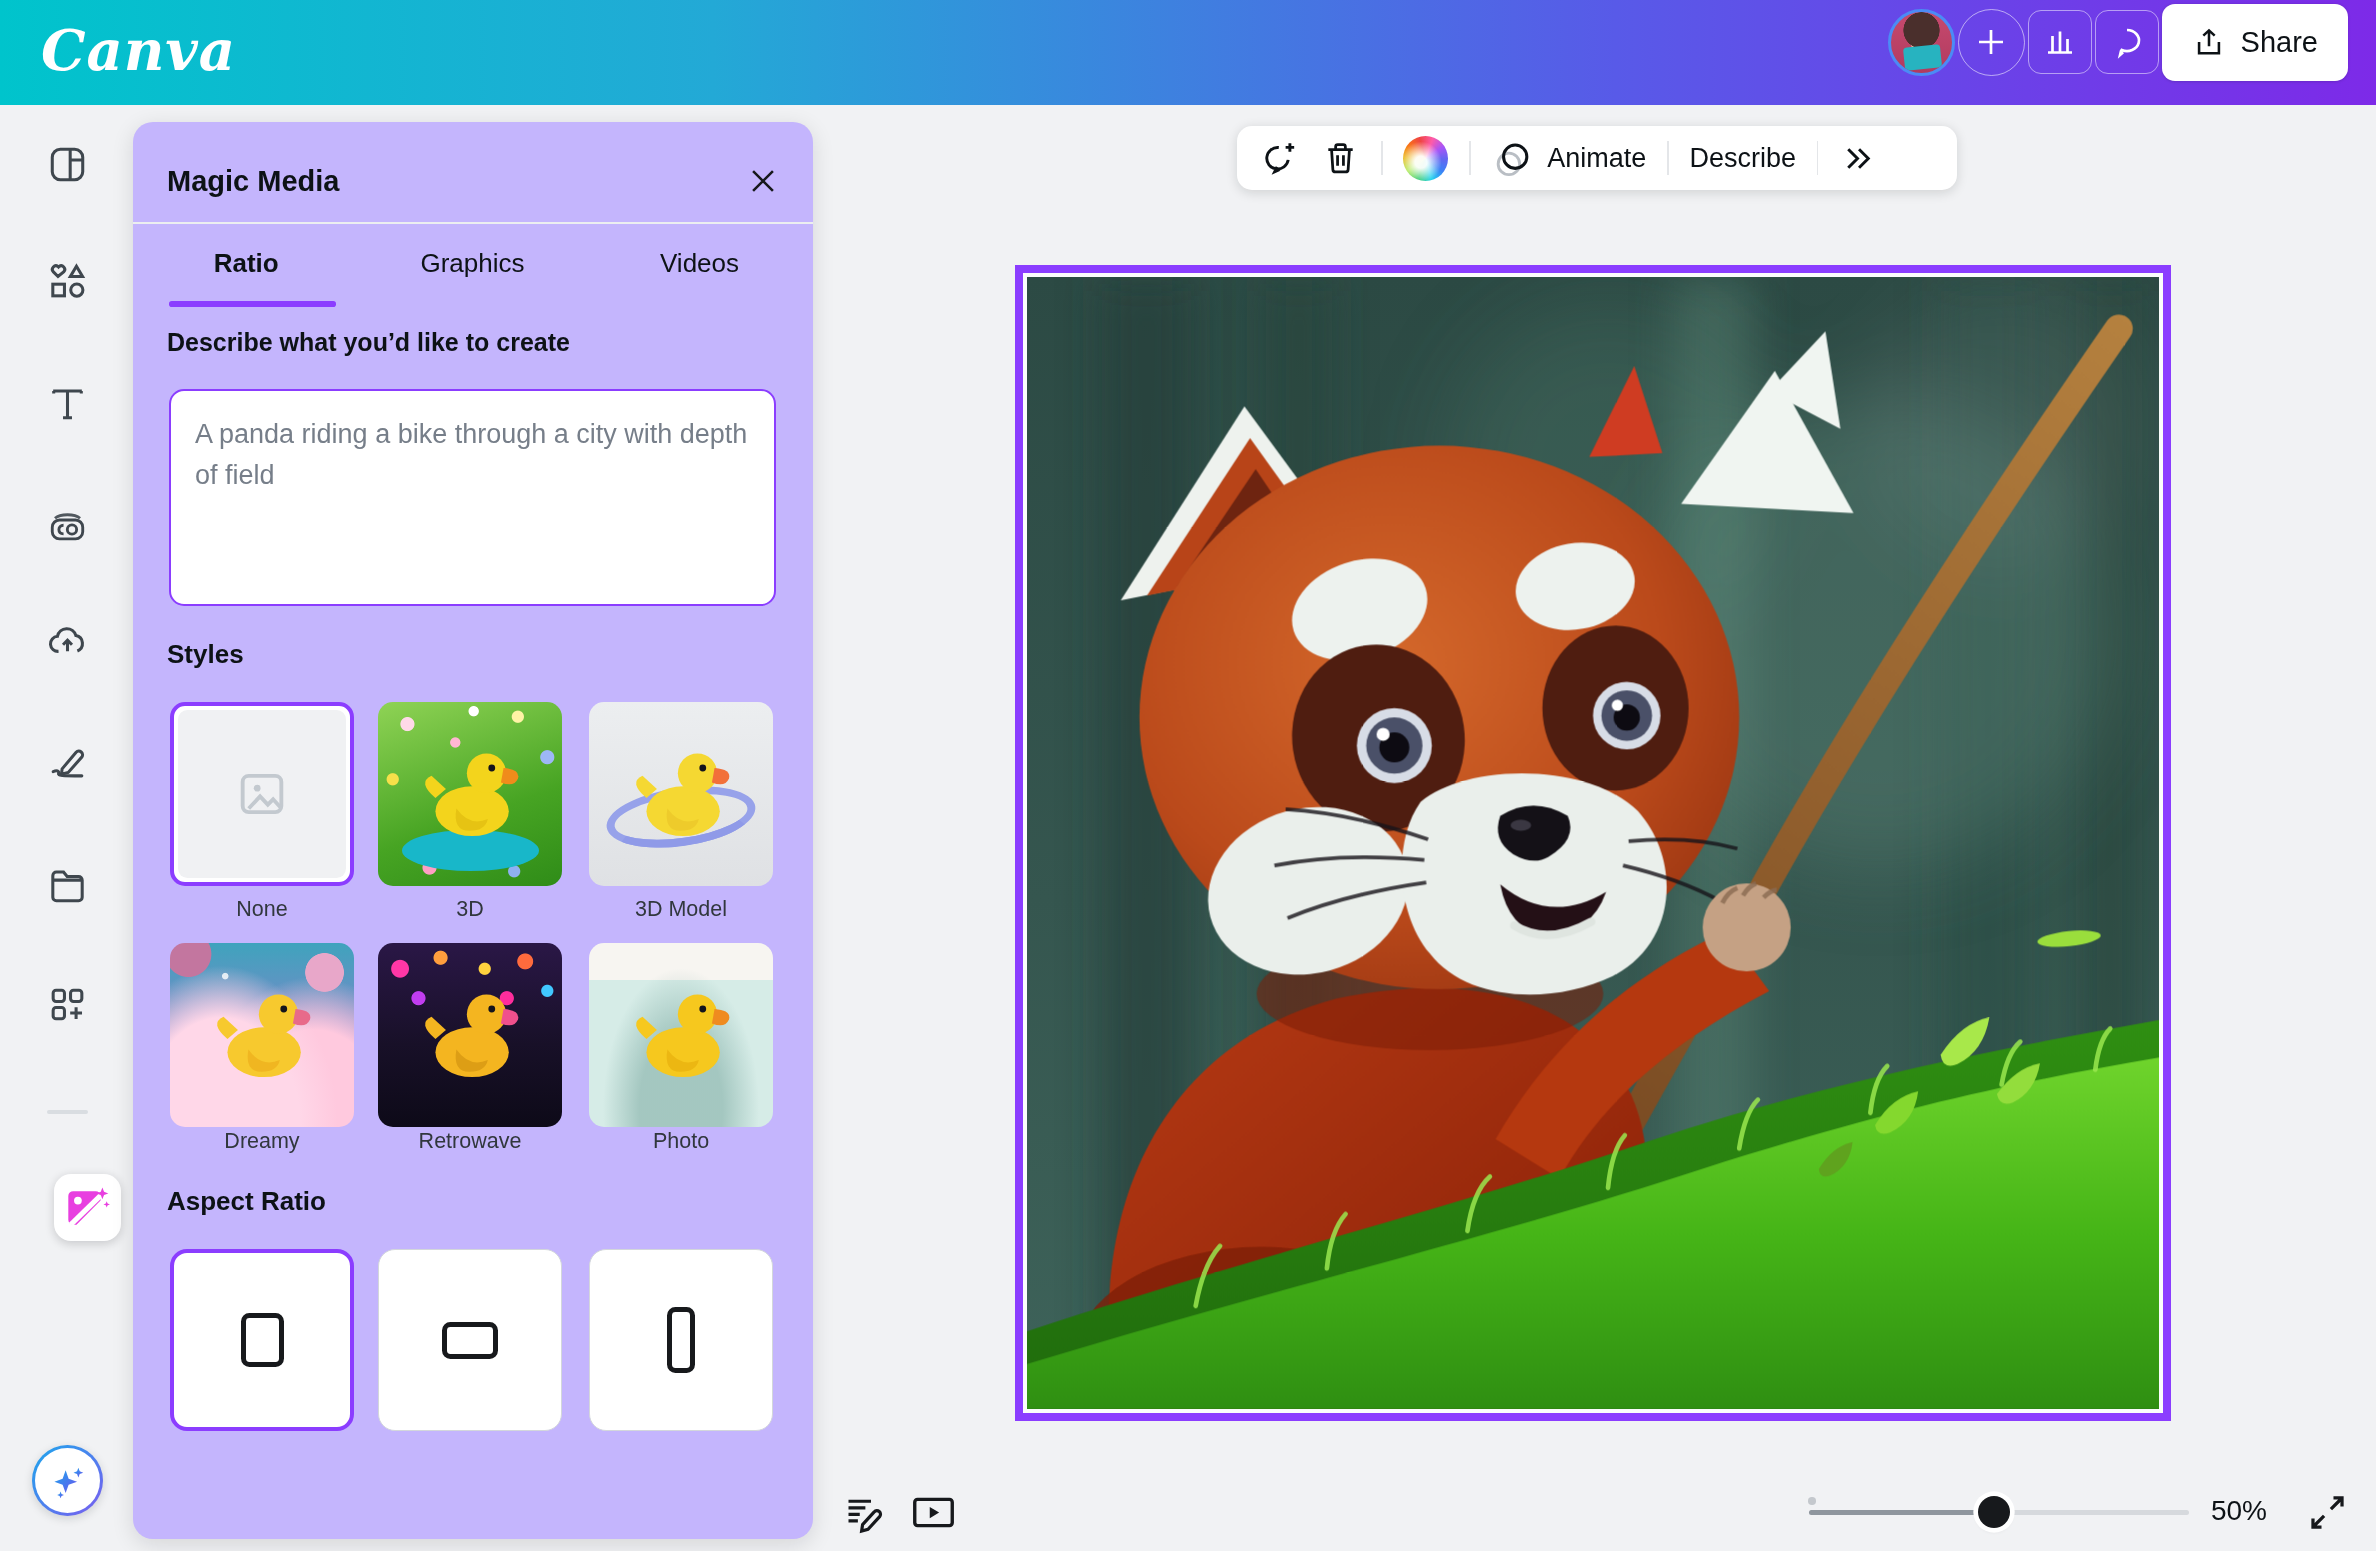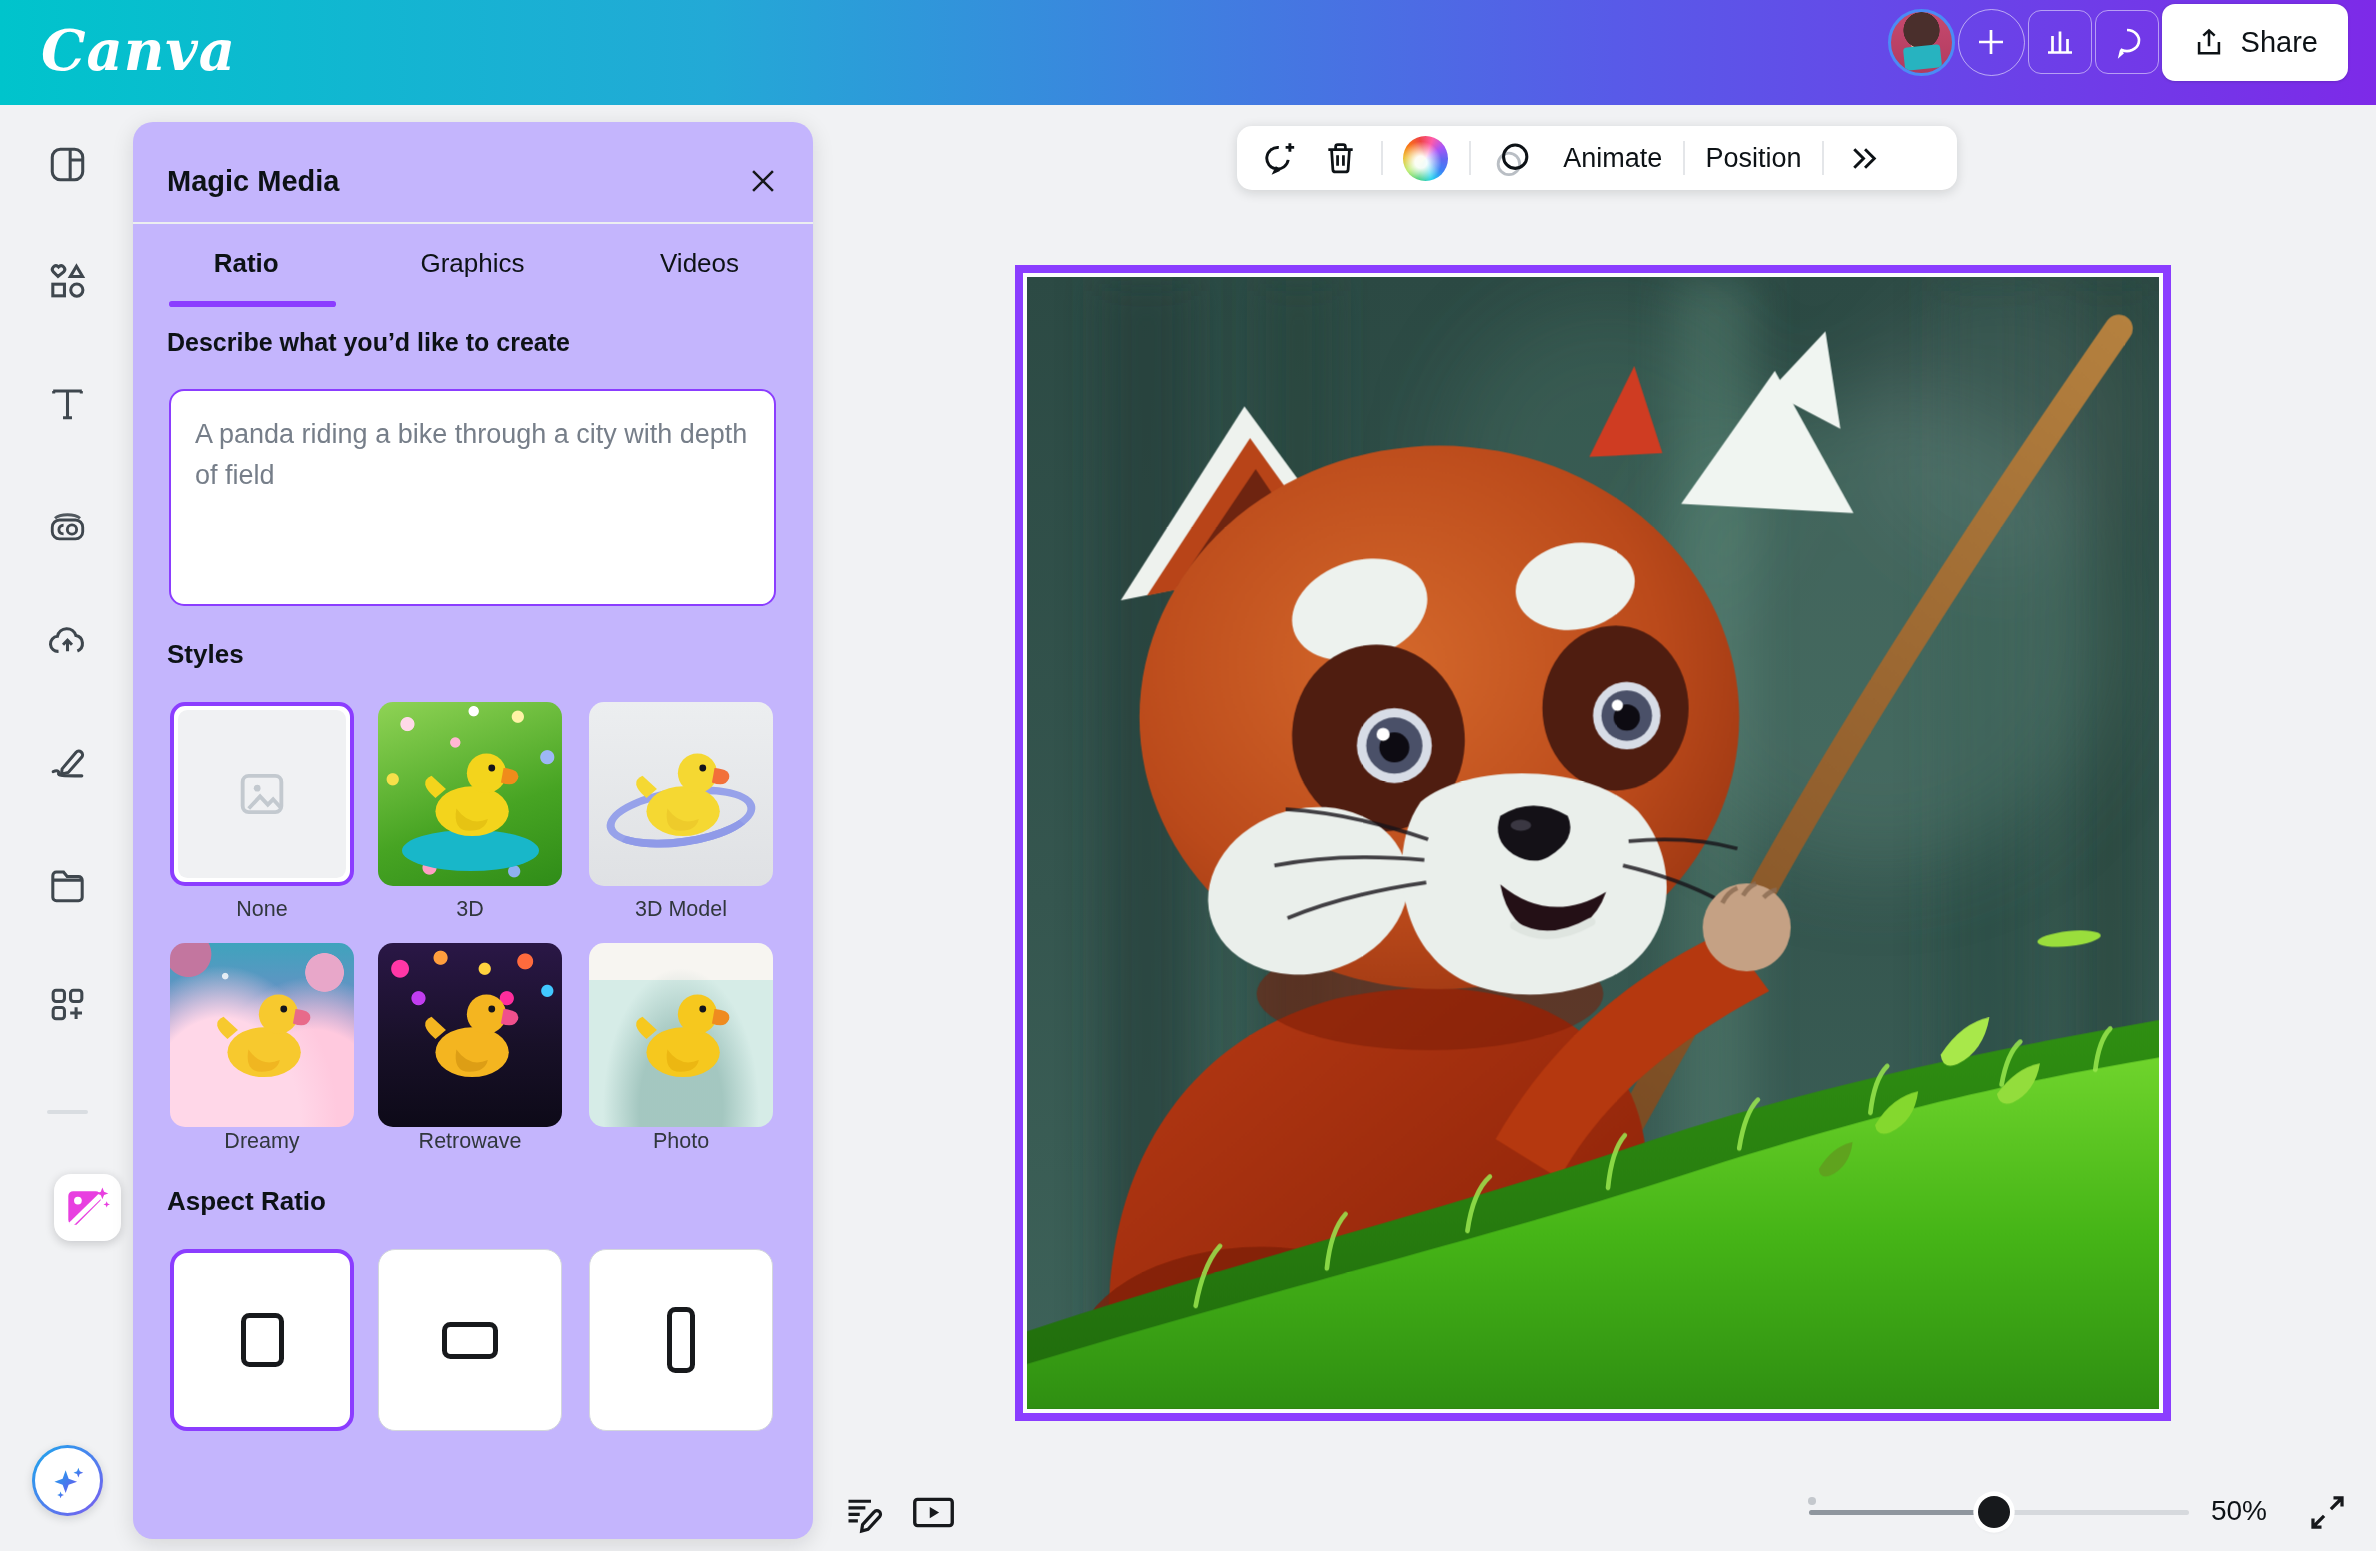--- a/index.html
+++ b/index.html
@@ -99,21 +99,21 @@
   .g-portrait{width:28px;height:66px;}
 
   
   .toolbar{position:absolute;left:1237px;top:126px;width:720px;height:64px;background:#fff;border-radius:15px;
     box-shadow:0 2.8px 11.2px rgba(14,19,24,.14);display:flex;align-items:center;padding:0 22.5px;box-sizing:border-box;gap:20.6px;}
   .tb-divider{width:1.9px;height:34px;background:#e4e6e9;}
   .tb-text{font-size:27px;color:#0d1216;}
   .color-wheel{width:45px;height:45px;border-radius:50%;
     background:radial-gradient(circle at 40% 58%,rgba(255,255,255,.95) 0 16%,rgba(255,255,255,0) 55%),
     conic-gradient(from 20deg,#ff5ba8,#a855f7,#6366f1,#3b82f6,#22d3ee,#22c55e,#a3e635,#eab308,#f97316,#ef4444,#ff5ba8);}
-  .tb-btn{display:flex;align-items:center;gap:29px;justify-content:space-between;}
+  .tb-btn{display:flex;align-items:center;gap:13px;justify-content:space-between;}
 
   
   .canvas-frame{position:absolute;left:1015px;top:265px;width:1156px;height:1156px;box-sizing:border-box;
     border:8.4px solid #8b3dff;padding:3.7px;background:#fbfcfc;}
   .canvas-frame svg{display:block;}
 
   
   .foot-icon{position:absolute;display:flex;align-items:center;justify-content:center;}
   .zoom-track{position:absolute;left:1809px;top:1510px;width:380px;height:4.7px;border-radius:2.8px;background:#d6d9dd;}
   .zoom-fill{position:absolute;left:0;top:0;width:185px;height:4.7px;border-radius:2.8px;background:#8f969e;}
@@ -341,21 +341,21 @@
     <div class="tb-divider"></div>
     <div class="tb-btn">
       <svg width="43" height="43" viewBox="0 0 24 24" fill="none">
           <circle cx="10" cy="15" r="6" stroke="#b9bec4" stroke-width="1.6"></circle>
           <circle cx="13.5" cy="11" r="6.5" stroke="#0d1216" stroke-width="1.7"></circle>
         </svg>
       <span class="tb-text">Animate</span>
     </div>
     <div class="tb-divider"></div>
     <div class="tb-btn">
-      <span class="tb-text">Position</span>
+      <span class="tb-text">Describe</span>
     </div>
     <div class="tb-divider"></div>
     <div class="tb-btn">
       <svg width="37" height="37" viewBox="0 0 24 24" fill="none" stroke="#0d1216" stroke-width="1.9">
           <path d="m6 6 6 6-6 6M13 6l6 6-6 6"></path>
         </svg>
     </div>
   </div>
 
   <div class="canvas-frame" aria-label="AI-generated image of a red panda holding a wooden branch on a grassy hill in a blurred teal forest">

